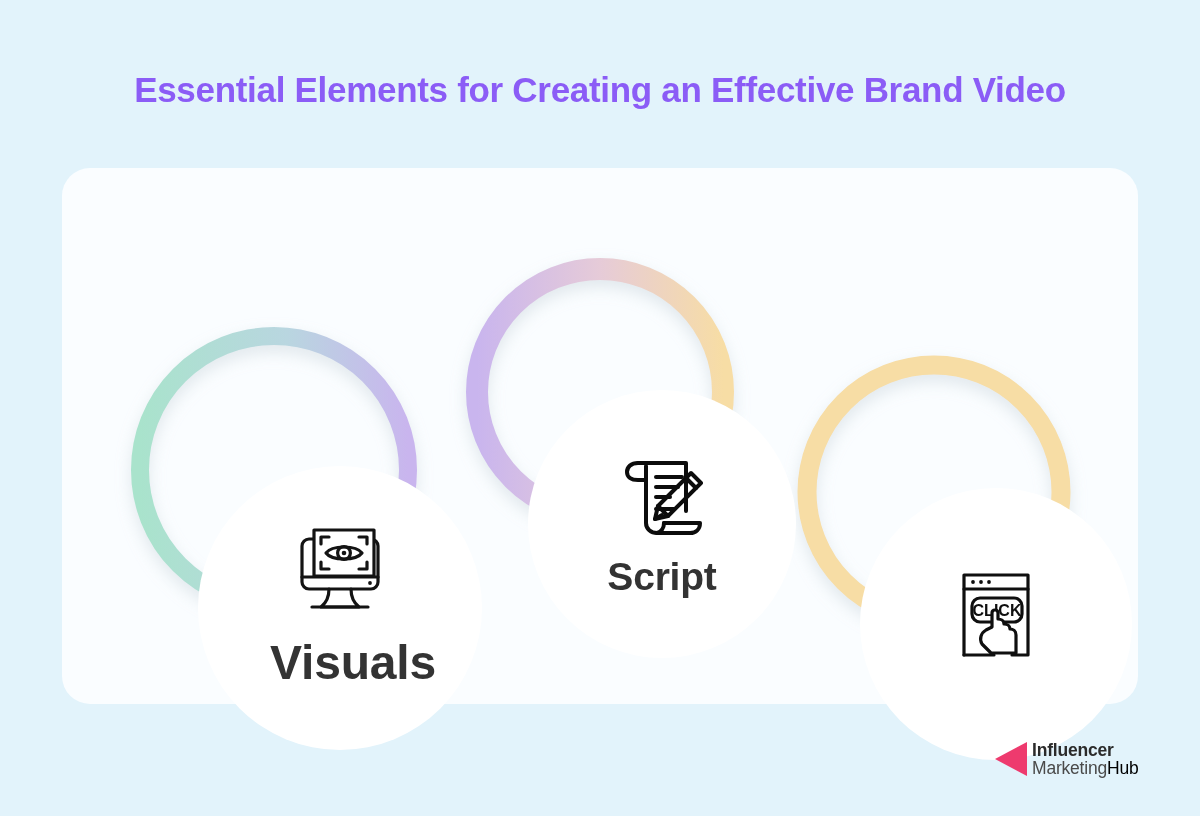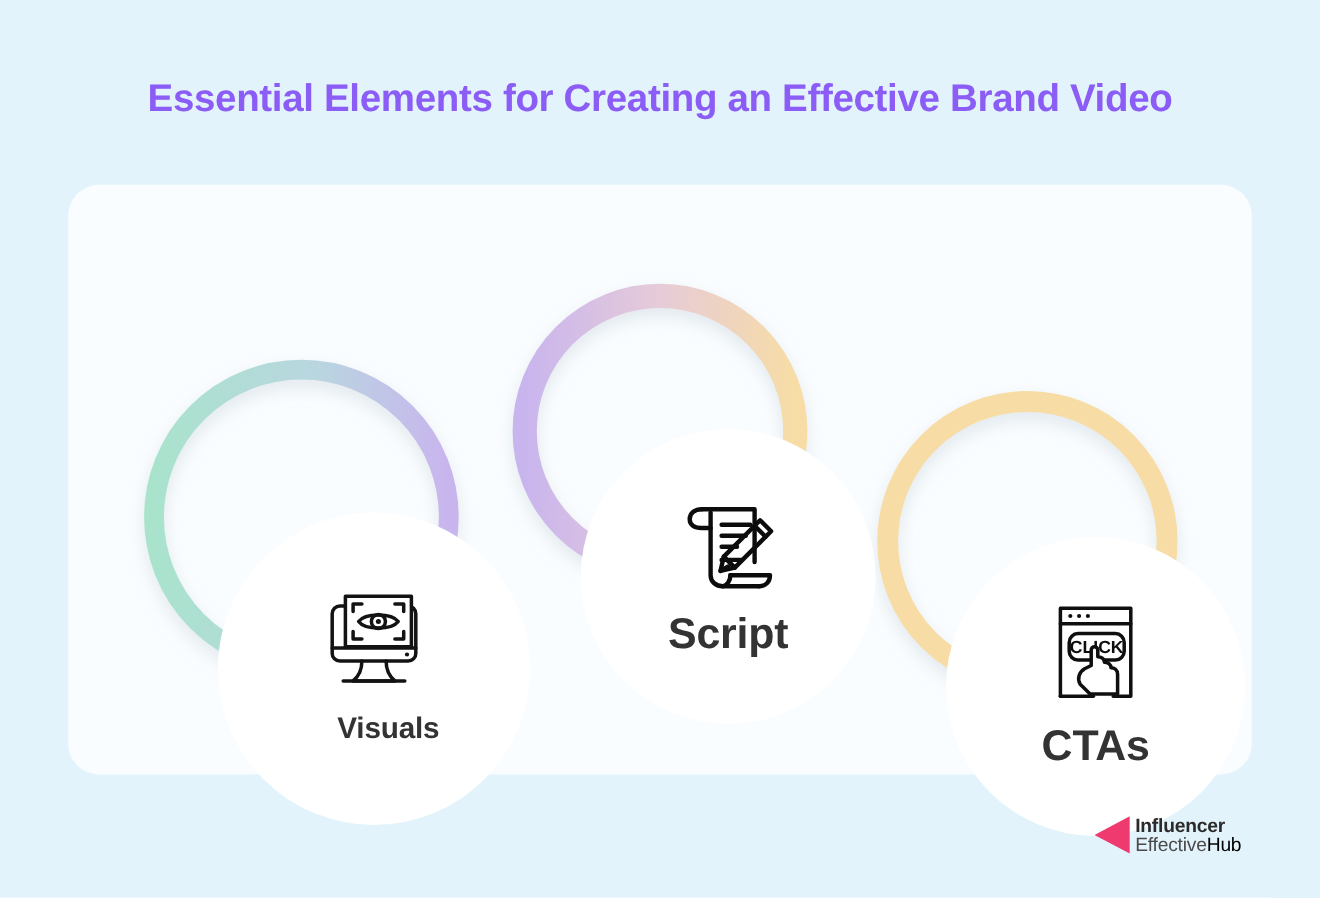--- a/index.html
+++ b/index.html
@@ -80,21 +80,21 @@
     color: #333333;
     font-weight: bold;
     font-family: "Liberation Sans", sans-serif;
     letter-spacing: -0.2px;
   }
 
   
   #node-visuals { left: 136px; top: 298px; width: 284px; height: 284px; }
   #node-visuals .node-inner { left: 18px; top: 18px; width: 248px; height: 248px; }
   #node-visuals .node-icon { margin-bottom: 16px; }
-  #node-visuals .node-label { font-size: 27px; margin-left: 26px; }
+  #node-visuals .node-label { font-size: 48px; margin-left: 26px; }
 
   #node-script { left: 466px; top: 222px; width: 268px; height: 268px; }
   #node-script .node-inner { left: 22px; top: 22px; width: 224px; height: 224px; }
   #node-script .node-icon { margin-bottom: 14px; }
   #node-script .node-label { font-size: 39px; }
 
   #node-ctas { left: 798px; top: 320px; width: 272px; height: 272px; }
   #node-ctas .node-inner { left: 19px; top: 19px; width: 234px; height: 234px; }
   #node-ctas .node-icon { margin-bottom: 16px; }
   #node-ctas .node-label { font-size: 39px; }
@@ -244,32 +244,31 @@
 
             <rect x="18" y="29" width="50" height="24" rx="8" fill="#ffffff"></rect>
             <text x="43" y="46.5" font-family="'Liberation Sans', sans-serif" font-size="16" font-weight="bold" fill="#0f0f0f" stroke="none" text-anchor="middle">CLICK</text>
 
             <path d="M38 44 V58 L32 61 C27 64 25 70 28 75 L37 84 H62 V66
                      C62 62 59 60 56 60 C56 57 53 55 50 55
                      C50 52 47 50 44 50 V44 C44 40 38 40 38 44 Z" fill="#ffffff"></path>
           </svg>
         </span>
 
-        <span class="node-label">CTAs</span>
       </div>
     </div>
 
   </div>
 </div>
 
 <div class="logo">
   <span class="logo-mark">
     <svg width="36" height="38" viewBox="0 0 36 38">
       <path d="M34 2 L34 36 L2 19 Z" fill="#ee3a6e"></path>
     </svg>
   </span>
   <span class="logo-text">
     <span class="logo-line1">Influencer</span>
     <span class="logo-line2">
-      <span>Effective</span><span class="hub">Hub</span>
+      <span>Marketing</span><span class="hub">Hub</span>
     </span>
   </span>
 </div>
 
 </body></html>

